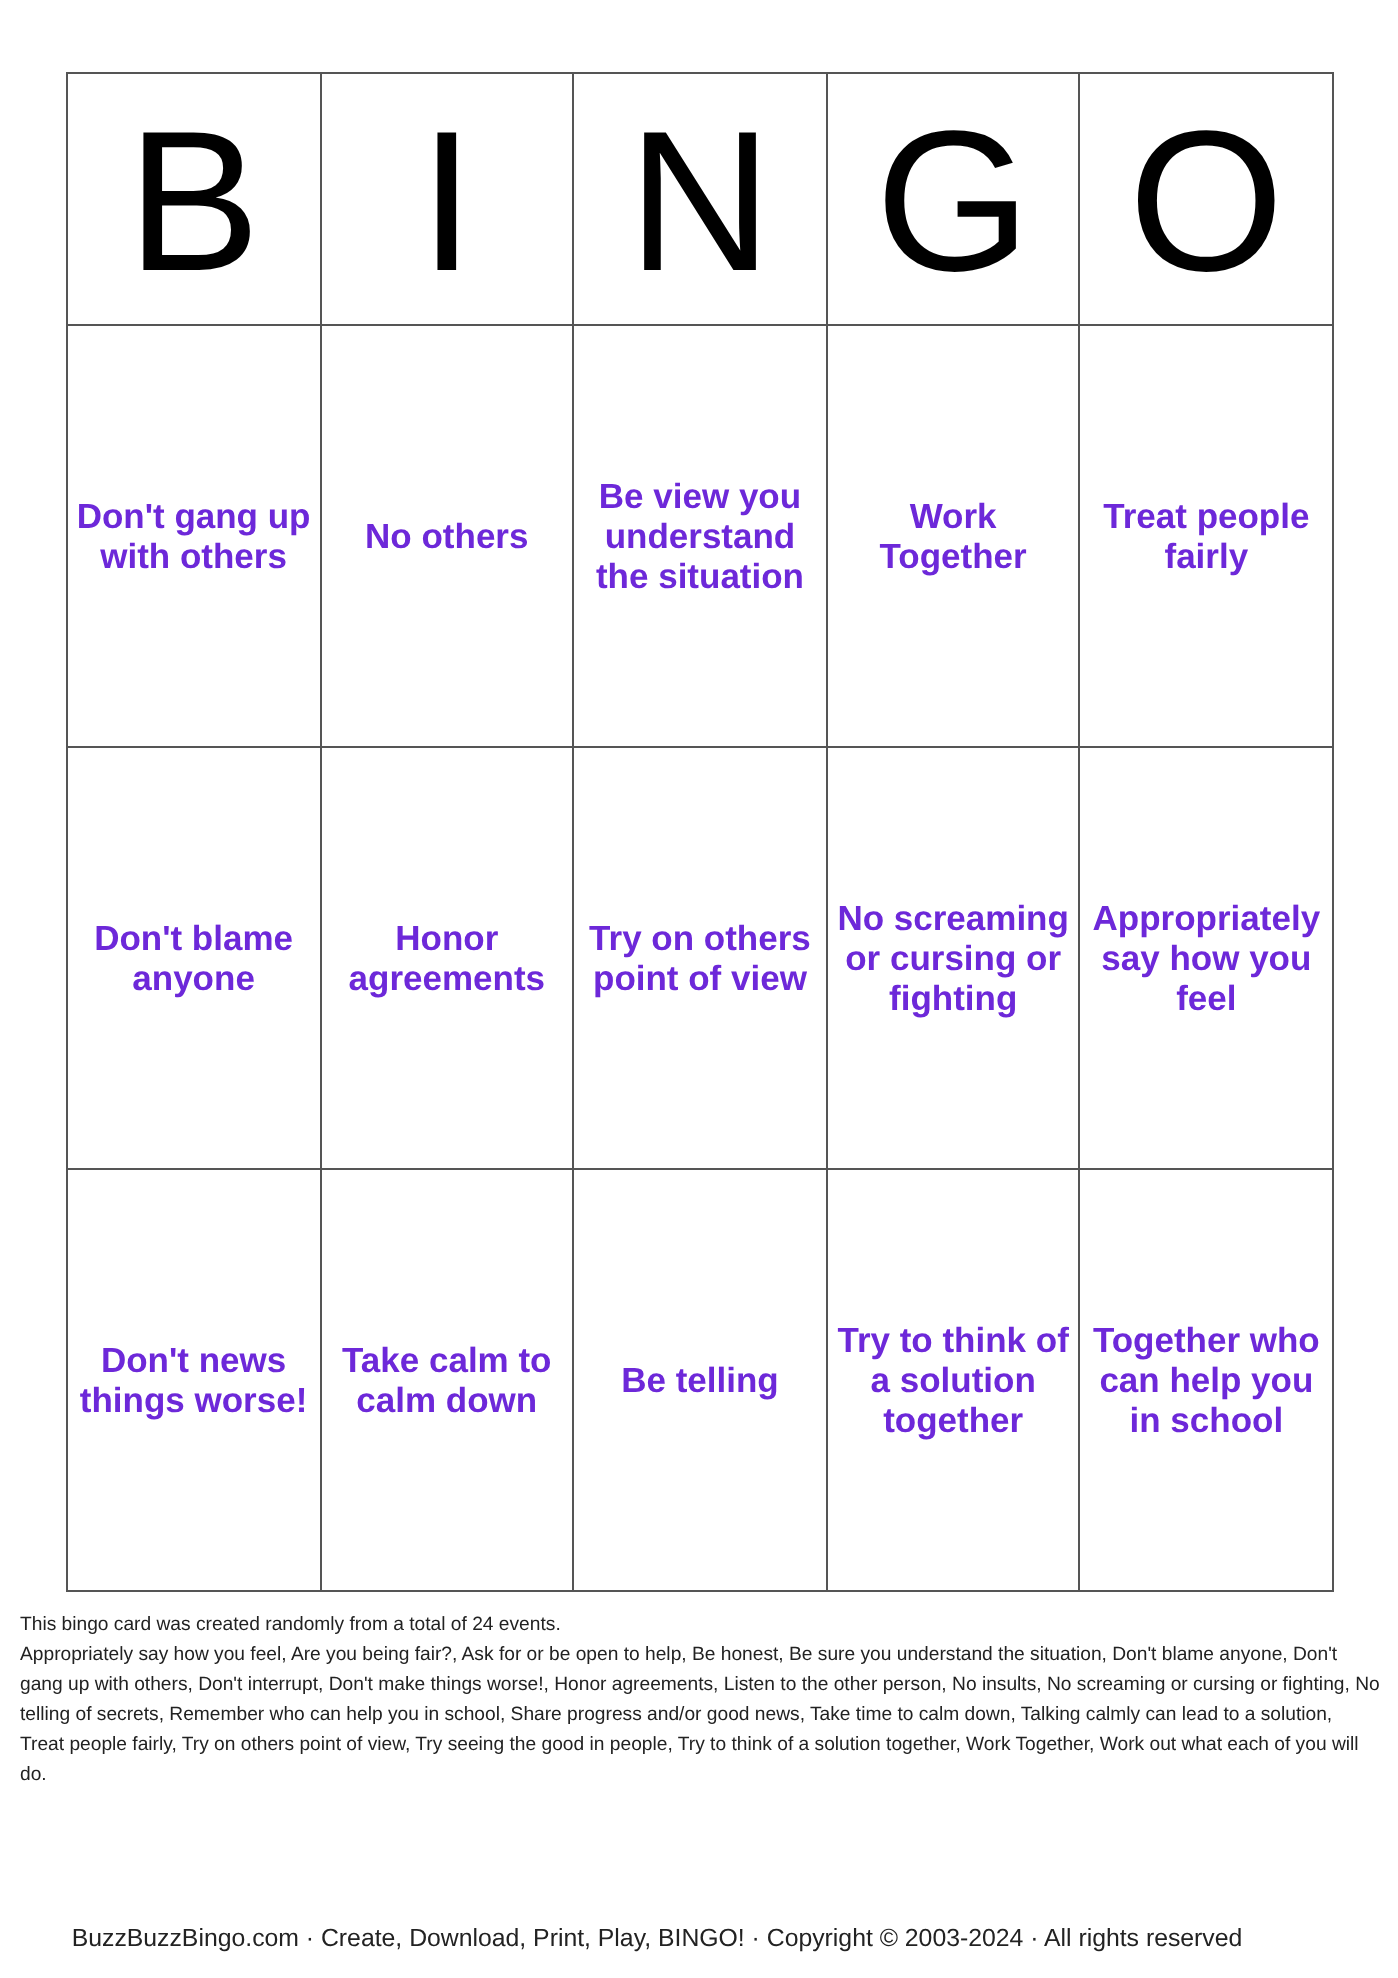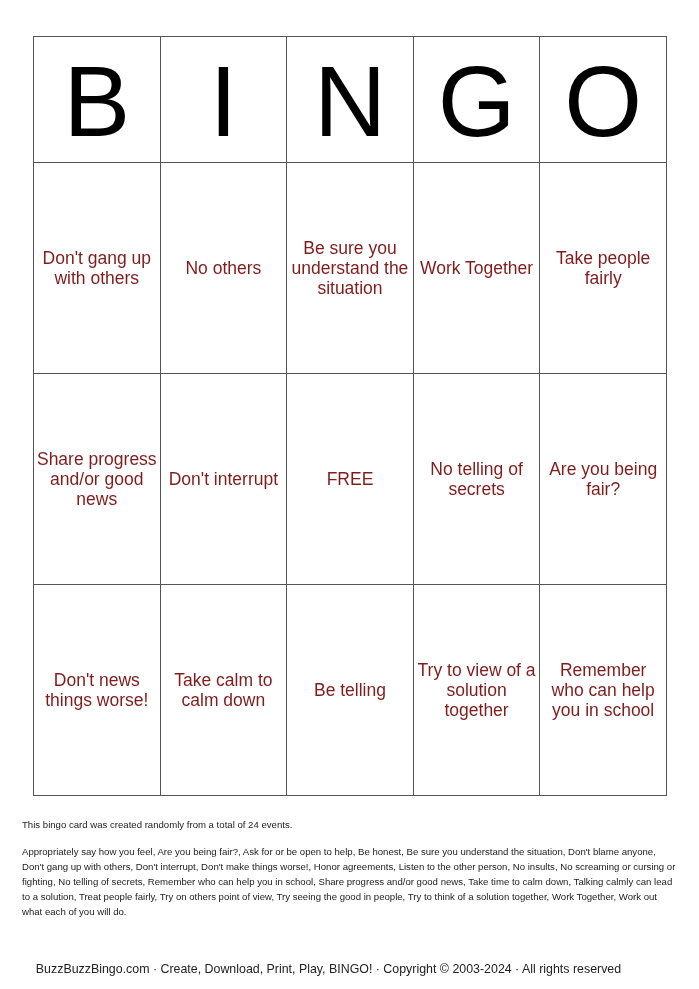--- a/index.html
+++ b/index.html
@@ -36,33 +36,34 @@
     }
     .card th {
       font-size: 100px;
       line-height: 100px;
       color: #000000;
       padding-top: 4px;
     }
     .card td {
       font-size: 17.5px;
       line-height: 20px;
-      color: #7f1d1d;
+      color: #6d28d9;
+      font-weight: bold;
     }
     .info {
       position: absolute;
       left: 10px;
       top: 805px;
       width: 680px;
       font-size: 9.6px;
       line-height: 15px;
       color: #222222;
     }
     .info p {
-      margin: 12px;
+      margin: 0;
     }
     .copyright {
       position: absolute;
       left: 0;
       top: 962px;
       width: 657px;
       text-align: center;
       font-size: 12.4px;
       color: #222222;
     }
@@ -77,37 +78,37 @@
       <th>I</th>
       <th>N</th>
       <th>G</th>
       <th>O</th>
     </tr>
   </thead>
   <tbody>
     <tr>
       <td>Don't gang up with others</td>
       <td>No others</td>
-      <td>Be sure you understand the situation</td>
+      <td>Be view you understand the situation</td>
       <td>Work Together</td>
-      <td>Take people fairly</td>
+      <td>Treat people fairly</td>
     </tr>
     <tr>
-      <td>Share progress and/or good news</td>
-      <td>Don't interrupt</td>
-      <td>FREE</td>
-      <td>No telling of secrets</td>
-      <td>Are you being fair?</td>
+      <td>Don't blame anyone</td>
+      <td>Honor agreements</td>
+      <td>Try on others point of view</td>
+      <td>No screaming or cursing or fighting</td>
+      <td>Appropriately say how you feel</td>
     </tr>
     <tr>
       <td>Don't news things worse!</td>
       <td>Take calm to calm down</td>
       <td>Be telling</td>
-      <td>Try to view of a solution together</td>
-      <td>Remember who can help you in school</td>
+      <td>Try to think of a solution together</td>
+      <td>Together who can help you in school</td>
     </tr>
   </tbody>
 </table>
 
 <div class="info">
   <p>This bingo card was created randomly from a total of 24 events.</p>
   <p>Appropriately say how you feel, Are you being fair?, Ask for or be open to help, Be honest, Be sure you understand the situation, Don't blame anyone, Don't gang up with others, Don't interrupt, Don't make things worse!, Honor agreements, Listen to the other person, No insults, No screaming or cursing or fighting, No telling of secrets, Remember who can help you in school, Share progress and/or good news, Take time to calm down, Talking calmly can lead to a solution, Treat people fairly, Try on others point of view, Try seeing the good in people, Try to think of a solution together, Work Together, Work out what each of you will do.</p>
 </div>
 
 <div class="copyright">BuzzBuzzBingo.com · Create, Download, Print, Play, BINGO! · Copyright © 2003-2024 · All rights reserved</div>

